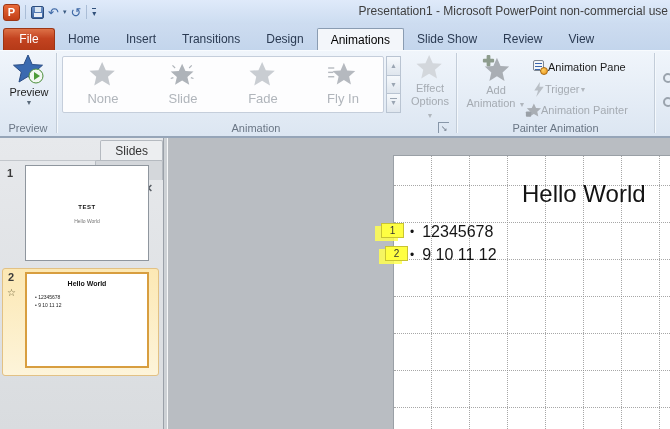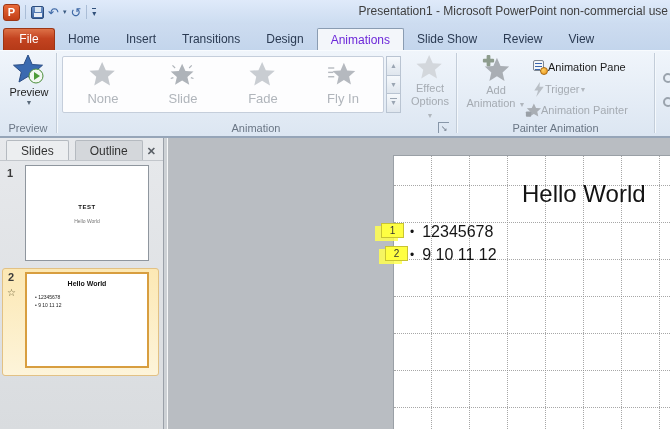--- a/index.html
+++ b/index.html
@@ -22,21 +22,21 @@
   .qat-more { display:inline-block; font-size:8px; color:#30507a; border-top:1px solid #30507a; line-height:7px; padding-top:1px; }
   .title-text { position:absolute; right:2px; top:4px; color:#3e3e3e; font-size:12px; }
 
   
   .tabrow { position:absolute; top:24px; left:0; width:670px; height:26px;
     background:linear-gradient(#cddcf0,#c3d5ec); display:flex; align-items:flex-end; }
   .file-tab { width:52px; height:22px; margin-left:3px; border-radius:3px 3px 0 0;
     background:linear-gradient(#dd7147,#c34320 45%,#b53a18); border:1px solid #9c3514; border-bottom:none;
     color:#fff; text-align:center; line-height:20px; font-size:12px; }
   .tab { padding:0 13px; height:22px; line-height:22px; color:#2a3a52; font-size:12px; }
-  .tab.active { background:#f3f6fa; border:1px solid #8a9cb2; border-bottom:none; border-radius:2px 2px 0 0; color:#6d28d9; }
+  .tab.active { background:#f3f6fa; border:1px solid #8a9cb2; border-bottom:none; border-radius:2px 2px 0 0; color:#000000; }
 
   
   .ribbon { position:absolute; top:50px; left:0; width:670px; height:86px;
     background:linear-gradient(#f0f5fb,#dce6f2); border-top:1px solid #f8fbfe; }
   .ribbon-bottom { position:absolute; top:136px; left:0; width:670px; height:2px; background:#96a5b8; }
   .rgroup-sep { position:absolute; top:2px; width:1px; height:80px; background:#c3cdd9; box-shadow:1px 0 0 #f4f8fc; }
   .group-label { position:absolute; bottom:3px; width:100%; text-align:center; color:#6a7685; font-size:11px; }
 
   .grp { position:absolute; top:0; height:86px; }
   .grp-preview { left:0; width:56px; }
@@ -71,21 +71,21 @@
   .pane-ico { position:relative; width:15px; height:15px; }
   .pane-ico .pane-box { position:absolute; left:0; top:0; width:11px; height:11px; background:#f4f6f8; border:1px solid #7d8691; border-radius:2px; }
   .pane-ico .pane-line { position:absolute; left:2px; height:1px; width:7px; background:#3a66ad; }
   .pane-ico .pane-clock { position:absolute; right:0; bottom:0; width:8px; height:8px; border-radius:50%;
     background:radial-gradient(circle at 35% 35%, #ffcf5e, #e8901c); border:1px solid #a8690f; }
   .partial-circle { position:absolute; width:10px; height:10px; border:2px solid #9aa3ad; border-radius:50%; background:transparent; }
 
   
   .bodyarea { position:absolute; top:138px; left:0; width:670px; height:291px; }
   .left-panel { position:absolute; left:0; top:0; width:163px; height:291px; background:linear-gradient(#e7e9ec,#d9dcdf); }
-  .panel-tabs { position:absolute; top:2px; left:0; width:163px; height:21px; display:flex; align-items:flex-end; border-bottom:1px solid #c2c6cb; }
+  .panel-tabs { position:absolute; top:2px; left:0; width:163px; height:21px; display:flex; align-items:flex-end; border-bottom:1px solid #c2c6cb;flex-direction:column; }
   .ptab { padding:0 14px; height:20px; line-height:20px; font-size:12px; color:#333; border:1px solid #b5bac0; border-bottom:none; border-radius:2px 2px 0 0; background:#d4d7db; margin-left:6px; }
   .ptab.active { background:#eceef0; }
   .ptab-close { margin-left:auto; margin-right:6px; color:#5a5f66; font-size:11px; font-weight:bold; padding:2px 4px; }
 
   .thumb-num { position:absolute; left:7px; top:2px; font-size:11px; font-weight:bold; color:#3a3a3a; }
   .thumb-row { position:absolute; left:0; width:160px; }
   .thumb { position:absolute; left:25px; background:#fff; }
   .row1 { top:27px; height:100px; }
   .row1 .thumb { top:0; width:124px; height:96px; border:1px solid #8f969e; }
   .row2 { top:130px; height:108px; background:linear-gradient(#fce8b4,#fdf4da); border:1px solid #e2c184; border-radius:3px; margin-left:2px; width:157px; }

